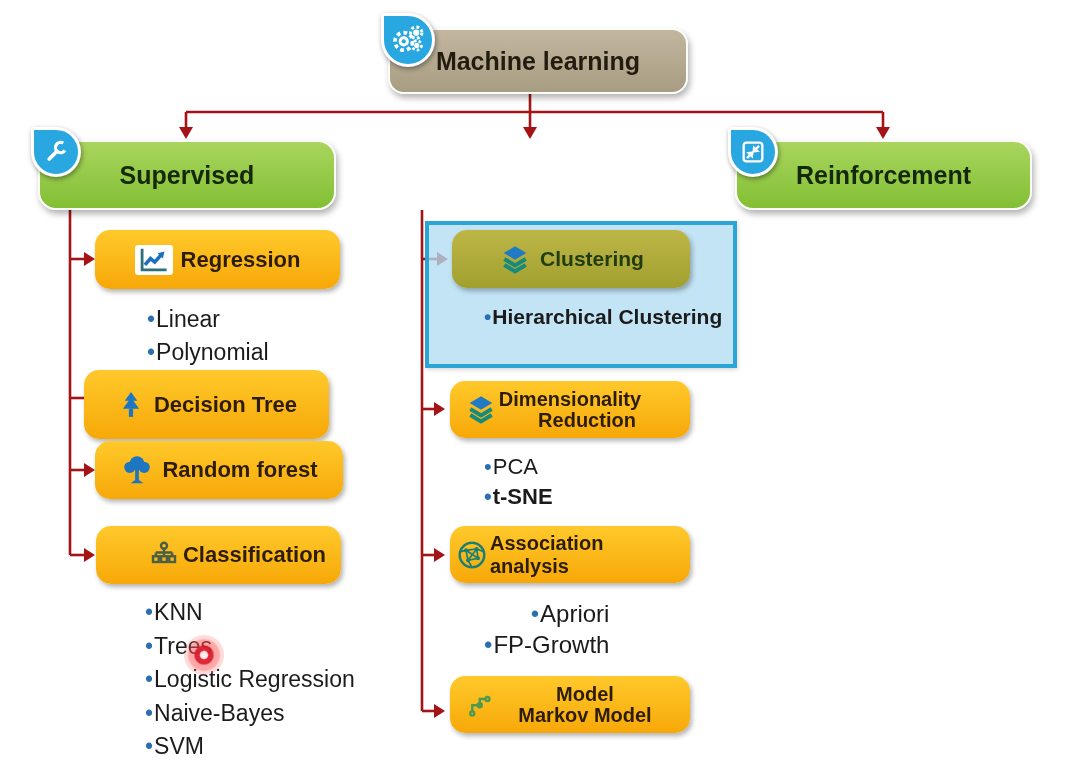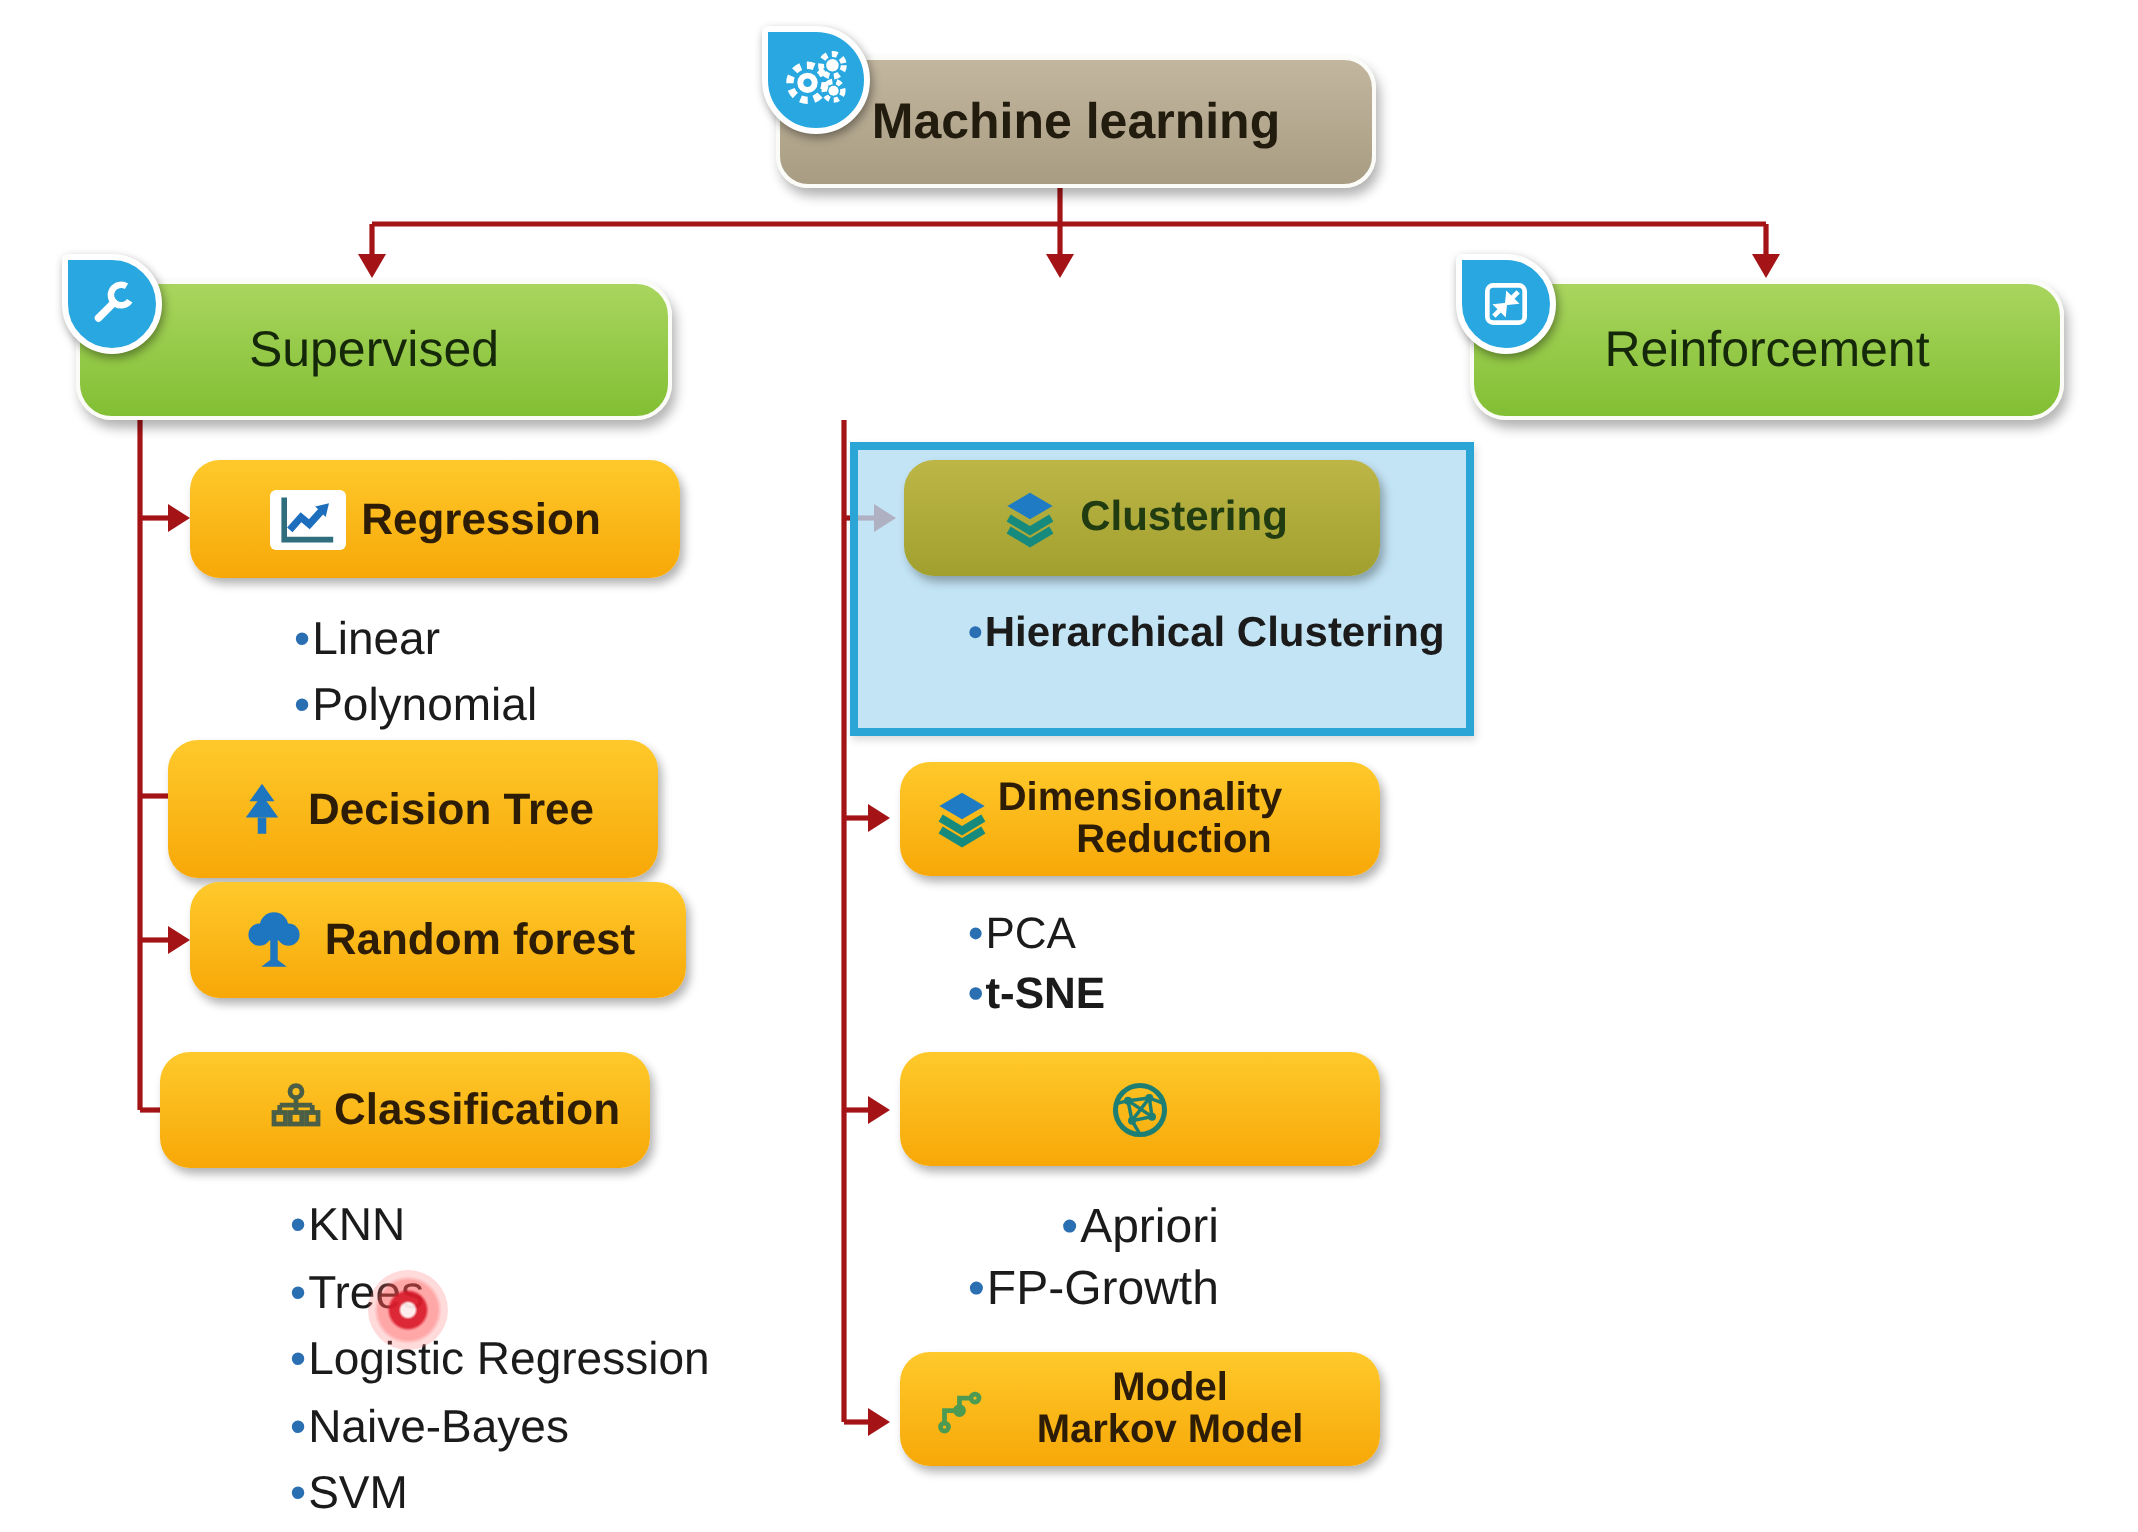--- a/index.html
+++ b/index.html
@@ -16,21 +16,21 @@
   .root-box {
     background:linear-gradient(#c2b69f, #a89c82);
     border:2px solid #fbfbf8; border-radius:16px;
     box-shadow:2px 4px 6px rgba(0,0,0,.3);
     color:#221c0e; font-size:25px; font-weight:600;
   }
   .branch {
     background:linear-gradient(#a9d55e, #82bf34);
     border:2px solid #fbfbf8; border-radius:18px;
     box-shadow:2px 4px 6px rgba(0,0,0,.3);
-    color:#15280a; font-size:25px; font-weight:400;
+    color:#15280a; font-size:25px; font-weight:700;
   }
   .method {
     background:linear-gradient(#ffc92b, #f7a808);
     border-radius:15px; box-shadow:2px 3px 5px rgba(0,0,0,.3);
     color:#2e1d06; font-size:22px; font-weight:700; gap:8px; padding:0 6px;
   }
   .method.olive {
     background:linear-gradient(#bdb647, #a1a02f);
     color:#223c11; font-size:21px;
   }
@@ -190,21 +190,21 @@
           <circle cx="6.6" cy="10" r="4.2"></circle>
           <circle cx="17.4" cy="10" r="4.2"></circle>
           <rect x="10.6" y="11" width="2.8" height="9.5"></rect>
           <path d="M10.6 19.5 L7.2 22 H16.8 L13.4 19.5 Z"></path>
         </g>
       </svg>
     </span>
     <span>Random forest</span>
   </div>
 
-  <div class="node method" style="left:80px;top:526px;width:245px;height:58px;gap:4px;padding-left:44px;">
+  <div class="node method" style="left:96px;top:526px;width:245px;height:58px;gap:4px;padding-left:44px;">
     <span style="display:flex;">
       <svg viewBox="0 0 24 24" width="30" height="30">
         <g fill="none" stroke="#4b5e46" stroke-width="1.9">
           <circle cx="12" cy="4.6" r="2.4"></circle>
           <path d="M12 7 V10 M5.5 10 H18.5 M5.5 10 V13 M12 10 V13 M18.5 10 V13"></path>
           <rect x="3.2" y="13" width="4.6" height="4.6"></rect>
           <rect x="9.7" y="13" width="4.6" height="4.6"></rect>
           <rect x="16.2" y="13" width="4.6" height="4.6"></rect>
         </g>
       </svg>
@@ -265,20 +265,21 @@
           <path d="M3.5 9.5 L7.5 8.5 M20.8 9.5 L15.5 7.5 M12 21.1 L9 16"></path>
         </g>
         <g fill="#1d7f74">
           <circle cx="7.5" cy="8.5" r="1.5"></circle>
             <circle cx="15.5" cy="7.5" r="1.5"></circle>
           <circle cx="16.5" cy="14.5" r="1.5"></circle>
             <circle cx="9" cy="16" r="1.5"></circle>
         </g>
       </svg>
     </span>
+    <span class="assoc-label">Association analysis</span>
   </div>
 
   <div class="bullets" style="left:484px;top:598px;line-height:31px;font-size:24px;text-align:right;">
     <div class="bullet-line"><span class="dot">•</span><span>Apriori</span></div>
     <div class="bullet-line"><span class="dot">•</span><span>FP-Growth</span></div>
   </div>
 
   <div class="node method two-line" style="left:450px;top:676px;width:240px;height:57px;">
     <span style="position:absolute;left:16px;top:13px;display:flex;">
       <svg viewBox="0 0 24 24" width="30" height="30">

